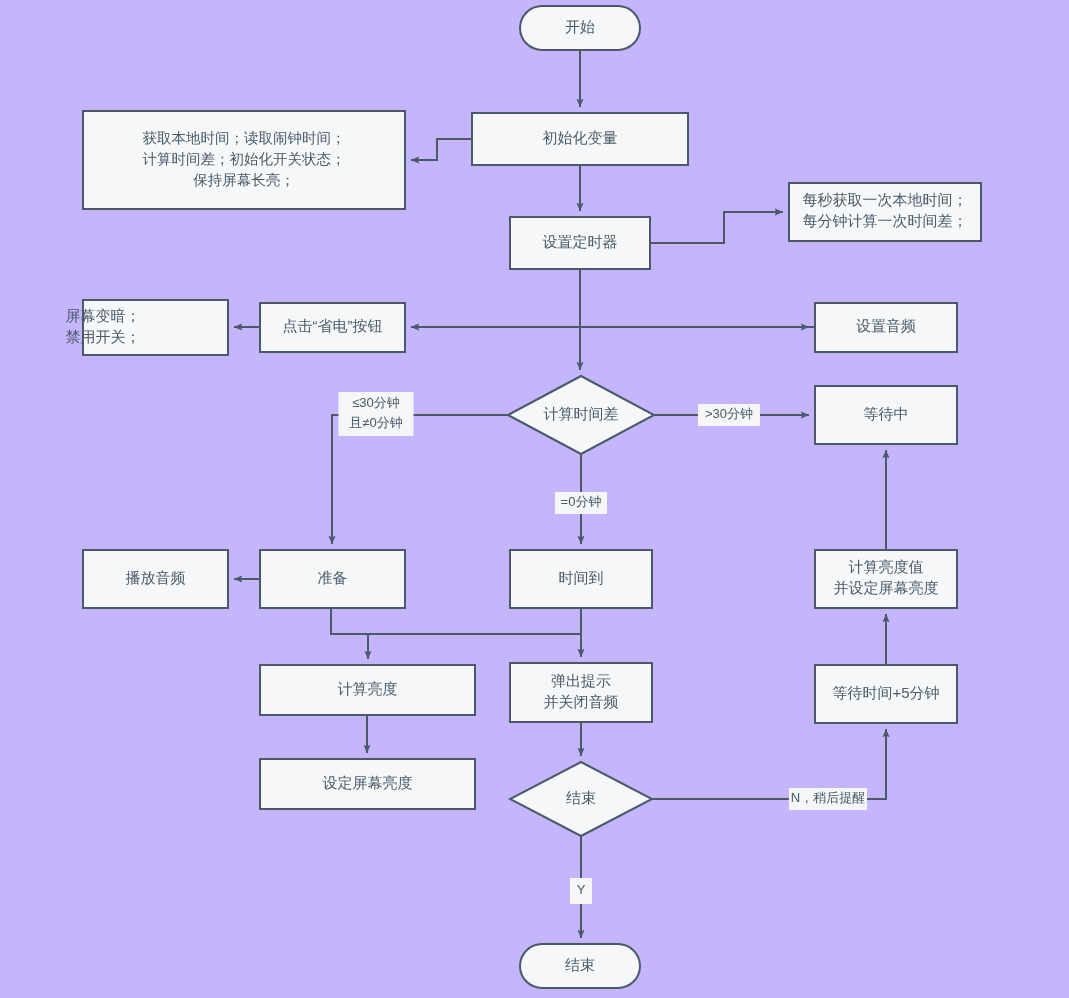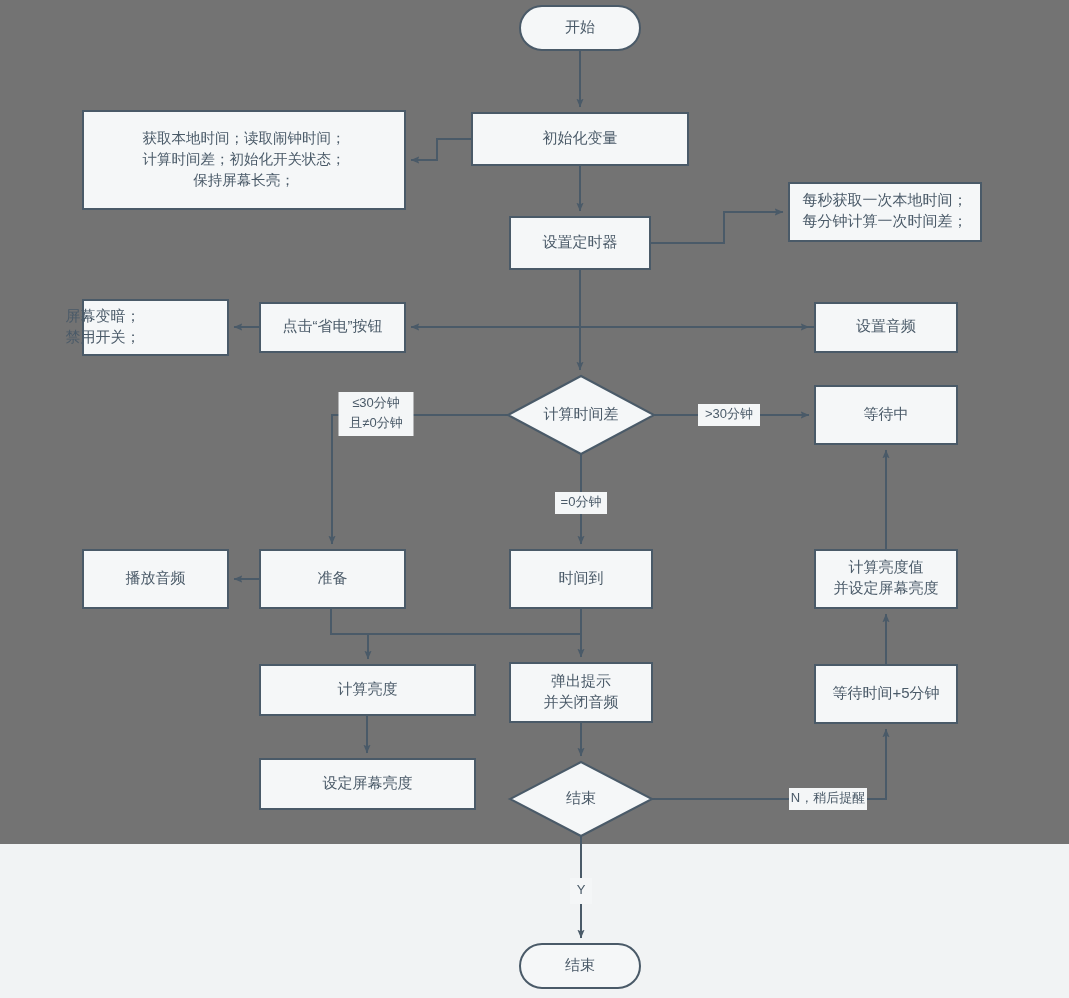--- a/index.html
+++ b/index.html
@@ -10,22 +10,22 @@
   }
   body {
     width: 1069px;
     height: 998px;
     overflow: hidden;
     font-family: "Liberation Sans", "DejaVu Sans", sans-serif;
   }
   #flow-root {
     position: relative;
     width: 1069px;
-    height: 844px;
-    background: #737373;
+    height: 998px;
+    background: #c4b5fd;
     text-decoration: underline;
   }
   svg#flow-svg {
     position: absolute;
     left: 0;
     top: 0;
     width: 1069px;
     height: 998px;
     display: block;
   }

